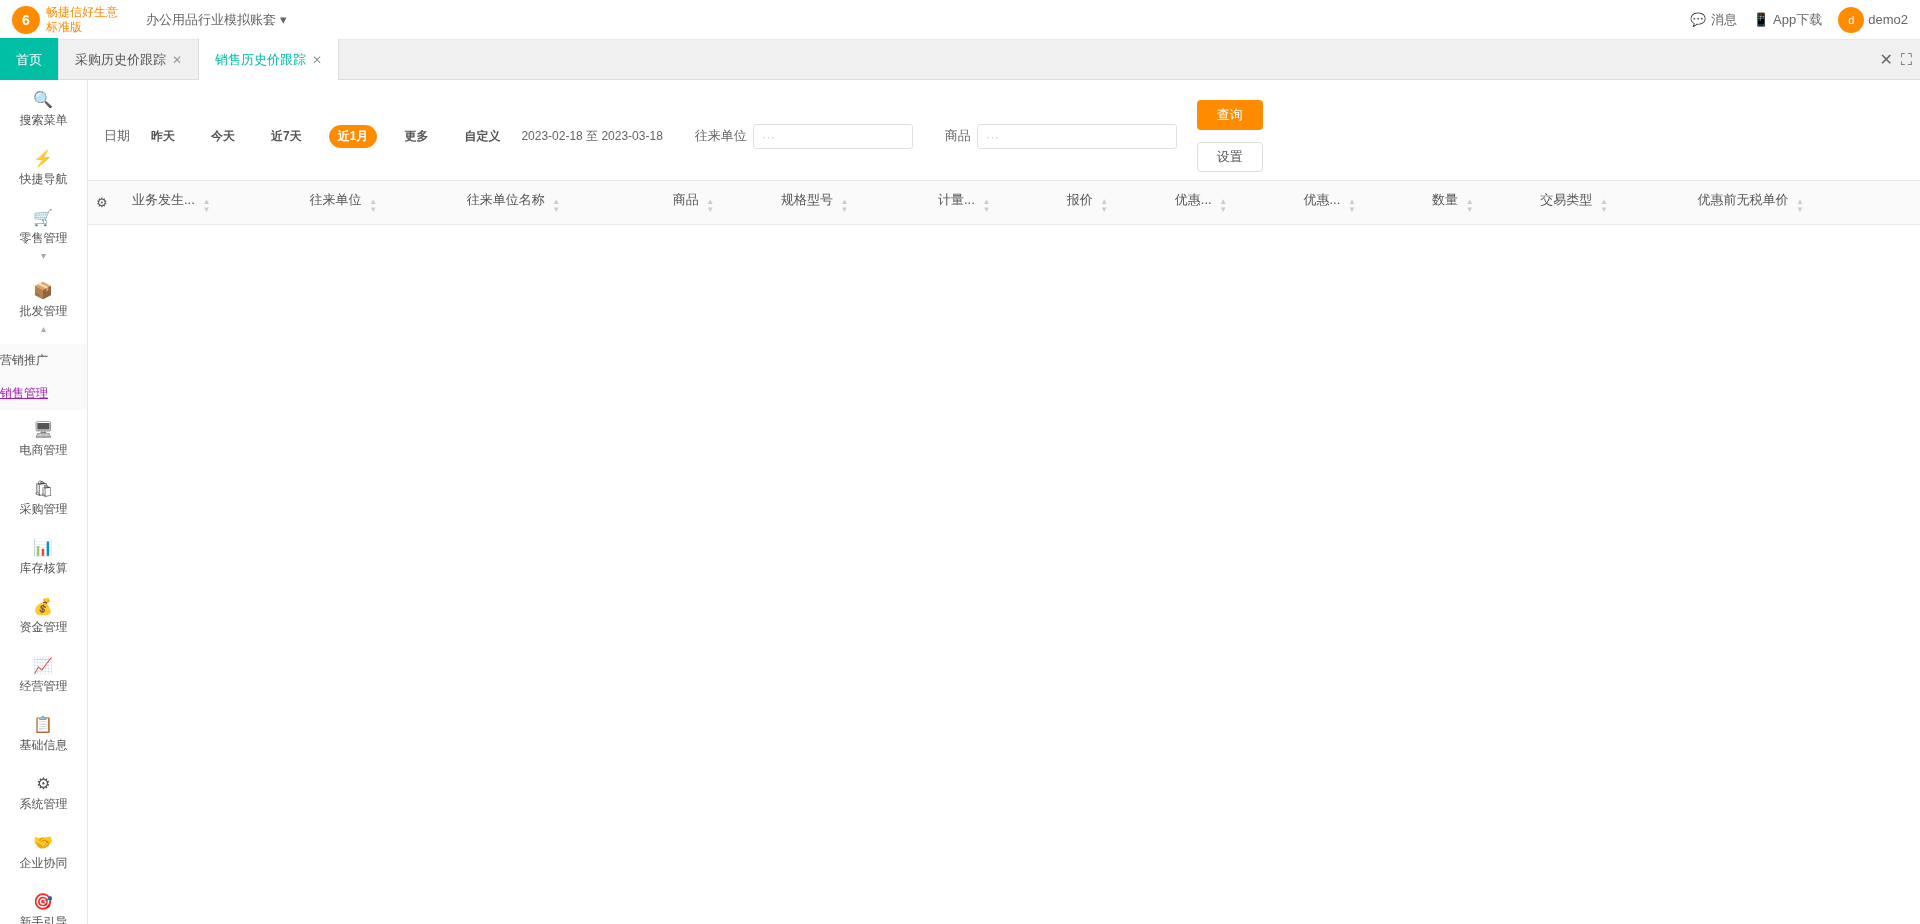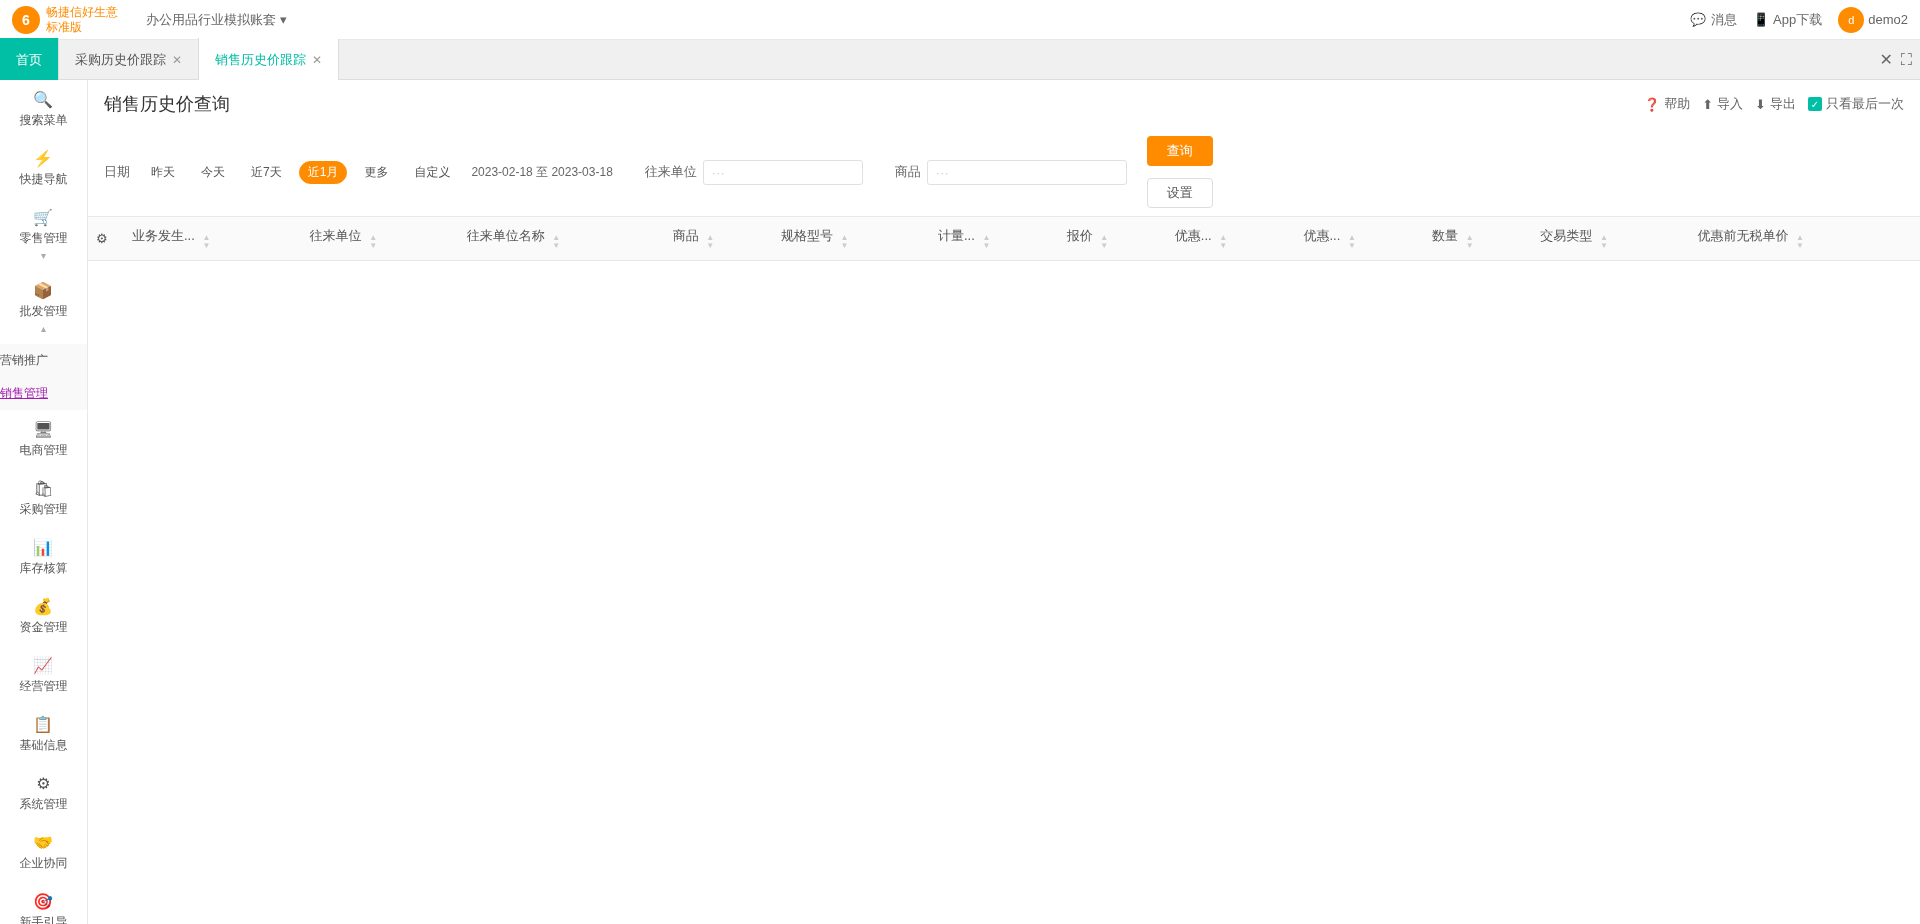--- a/index.html
+++ b/index.html
@@ -43,21 +43,21 @@
     .page-title-row { display: flex; align-items: center; justify-content: space-between; margin-bottom: 12px; }
     .page-title { font-size: 18px; font-weight: 500; color: #333; }
     .page-actions { display: flex; align-items: center; gap: 12px; }
     .page-action { display: flex; align-items: center; gap: 4px; color: #666; font-size: 13px; cursor: pointer; }
     .page-action.checkbox-action { display: flex; align-items: center; gap: 4px; }
     .checkbox-blue { width: 14px; height: 14px; background: #00bfa5; border-radius: 2px; display: flex; align-items: center; justify-content: center; color: white; font-size: 10px; }
 
     
     .filter-row { display: flex; align-items: center; gap: 12px; padding: 8px 0; flex-wrap: wrap; }
     .filter-label { color: #666; font-size: 13px; }
-    .filter-date-btns { display: flex; align-items: center; gap: 8px; }
+    .filter-date-btns { display: flex; align-items: center; gap: 18px; font-weight: bold; }
     .date-btn { padding: 2px 8px; border-radius: 3px; cursor: pointer; font-size: 12px; color: #555; border: 1px solid transparent; }
     .date-btn.active { background: #ff8c00; color: white; border-radius: 12px; border-color: #ff8c00; }
     .date-range { font-size: 12px; color: #666; }
     .filter-field { display: flex; align-items: center; gap: 6px; margin-left: 20px; }
     .filter-input { border: 1px solid #e0e0e0; border-radius: 3px; padding: 4px 8px; font-size: 13px; color: #333; min-width: 160px; cursor: pointer; display: flex; align-items: center; justify-content: space-between; background: #fff; }
     .query-btn { background: #ff8c00; color: white; border: none; border-radius: 4px; padding: 6px 20px; font-size: 13px; cursor: pointer; }
     .settings-btn { background: #fff; color: #555; border: 1px solid #ddd; border-radius: 4px; padding: 5px 2px; font-size: 13px; cursor: pointer; }
 
     
     .table-container { flex: 1; overflow: auto; background: #fff; margin: 0; }
@@ -193,41 +193,20 @@
     </div>
     <div class="sidebar-item">
       <span class="sidebar-icon">🎯</span>
       <span>新手引导</span>
     </div>
 
   </div>
 
   <div class="content-area">
     <div class="page-header">
-      <div class="page-title-row">
-        <h1 class="page-title">销售历史价查询</h1>
-        <div class="page-actions">
-          <div class="page-action">
-            <span>❓</span>
-            <span>帮助</span>
-          </div>
-          <div class="page-action">
-            <span>⬆</span>
-            <span>导入</span>
-          </div>
-          <div class="page-action">
-            <span>⬇</span>
-            <span>导出</span>
-          </div>
-          <div class="page-action checkbox-action">
-            <div class="checkbox-blue">✓</div>
-            <span>只看最后一次</span>
-          </div>
-        </div>
-      </div>
 
       <div class="filter-row">
         <span class="filter-label">日期</span>
         <div class="filter-date-btns">
           <span class="date-btn">昨天</span>
           <span class="date-btn">今天</span>
           <span class="date-btn">近7天</span>
           <span class="date-btn active">近1月</span>
           <span class="date-btn">更多</span>
           <span class="date-btn">自定义</span>

